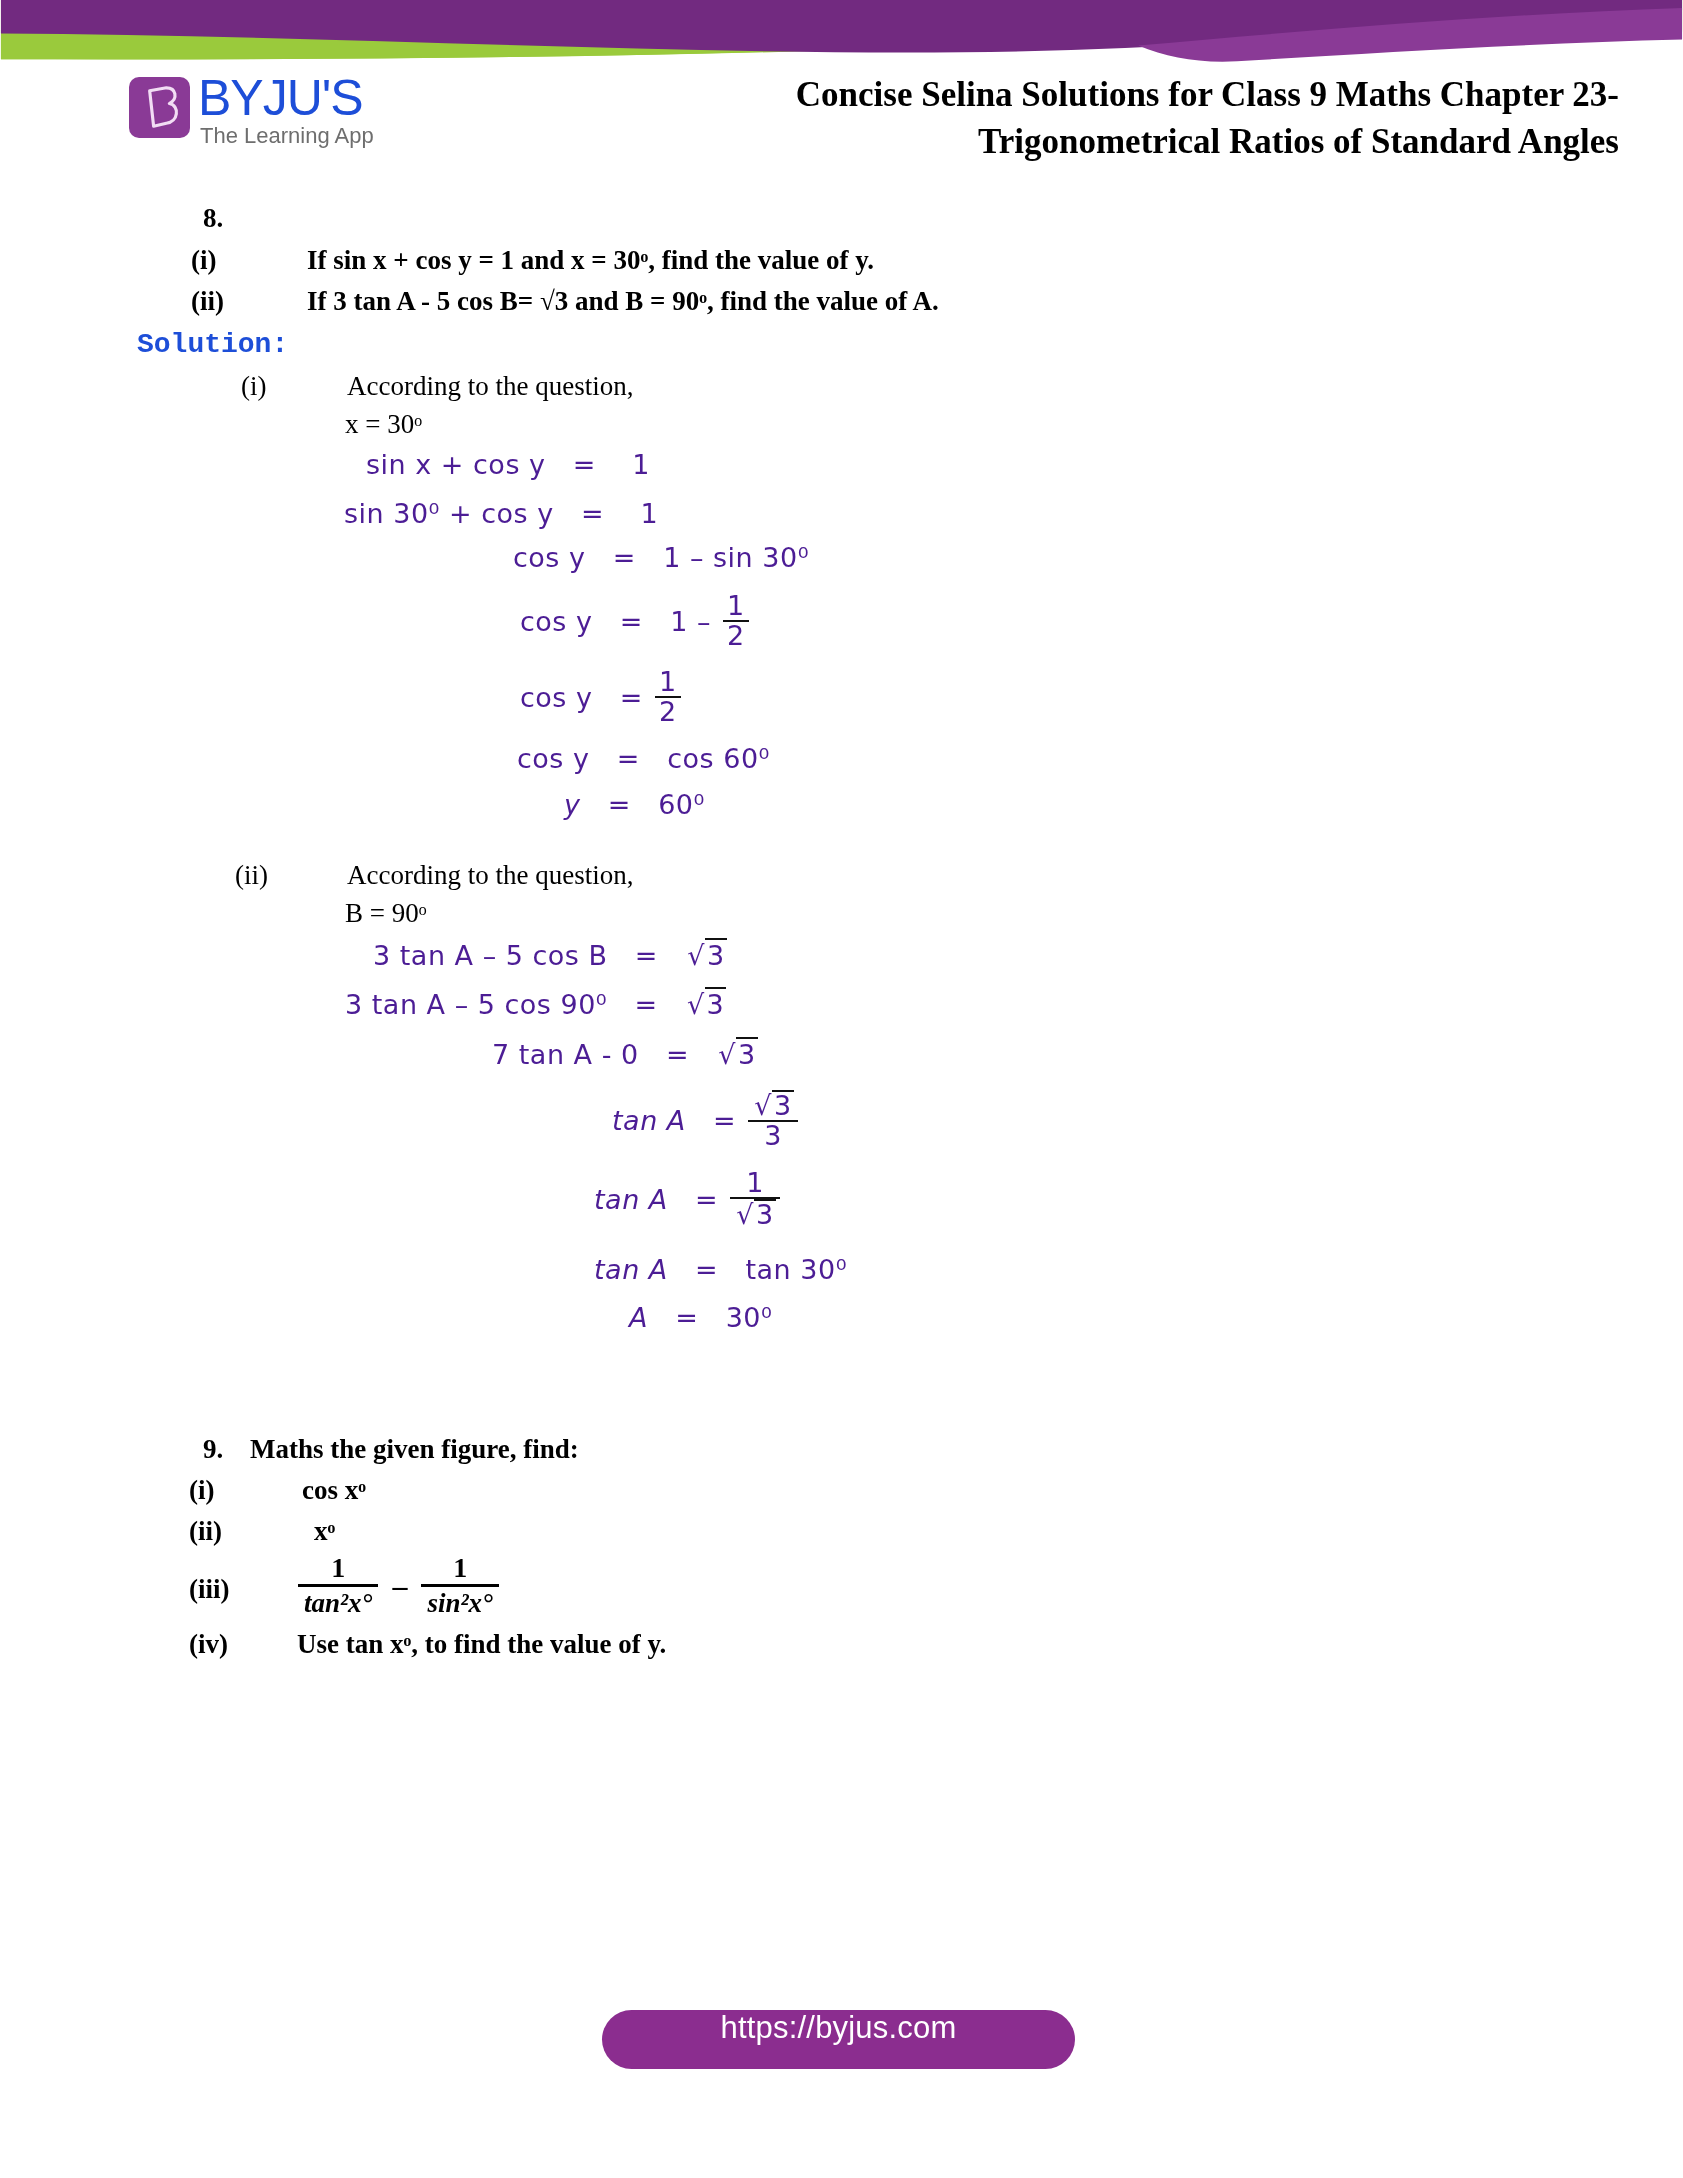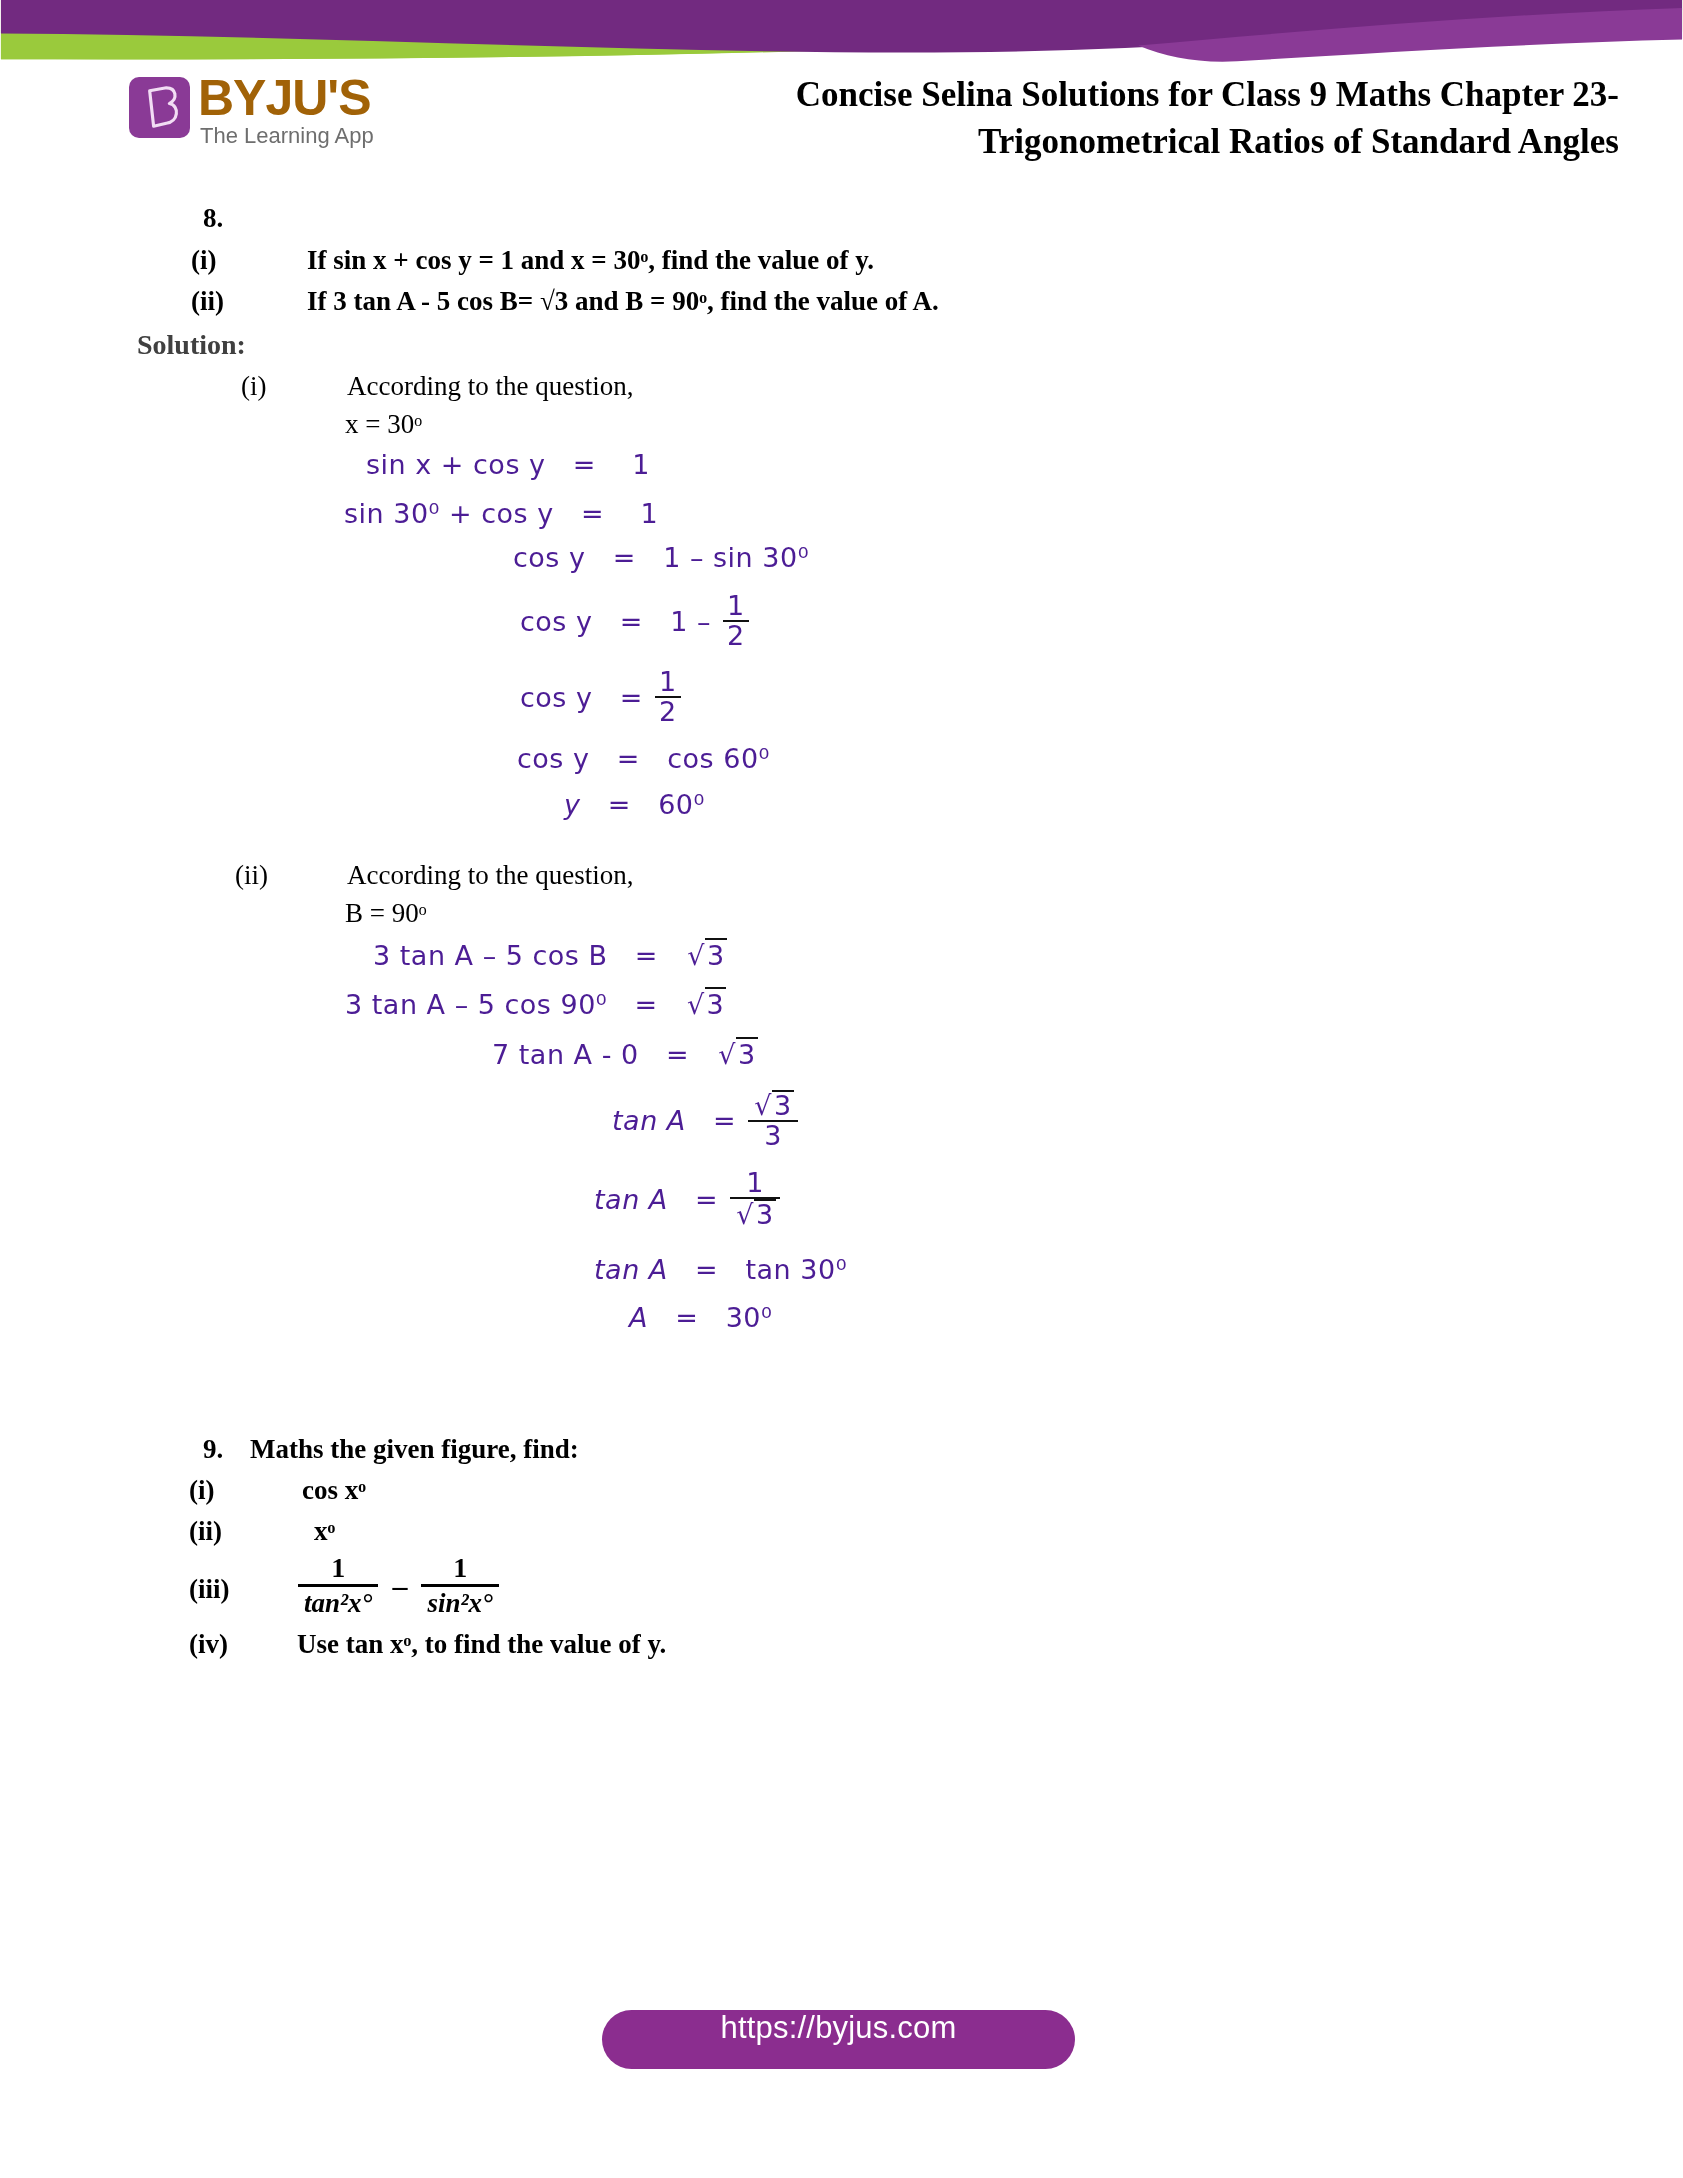--- a/index.html
+++ b/index.html
@@ -39,24 +39,24 @@
     width: 61px; height: 61px;
     background: #8A3A96;
     border-radius: 10px;
   }
   .logo-mark svg { position: absolute; left: 0; top: 0; }
   .logo-word {
     position: absolute;
     left: 69px;
     top: 0px;
     font-family: "Liberation Sans", sans-serif;
-    font-weight: bold;
+    font-weight: normal;
     font-size: 50px;
     letter-spacing: -1px;
-    color: #a16207;
+    color: #1d4ed8;
     line-height: 51px;
   }
   .logo-tag {
     position: absolute;
     left: 71px;
     top: 51px;
     font-family: "Liberation Sans", sans-serif;
     font-size: 22px;
     color: #6E6E6E;
     line-height: 24px;
@@ -103,24 +103,24 @@
     position: absolute;
     font-family: "Liberation Serif", serif;
     font-size: 27px;
     color: #000;
     white-space: nowrap;
   }
   .roman.bold { font-weight: bold; }
 
   .solution-label {
     position: absolute;
-    font-family: Liberation Serif, serif;
+    font-family: Liberation Mono, monospace;
     font-weight: bold;
     font-size: 28px;
-    color: #404040;
+    color: #1d4ed8;
   }
 
   .sol-text {
     position: absolute;
     font-family: "Liberation Serif", serif;
     font-size: 27px;
     color: #000;
     white-space: nowrap;
   }
 

